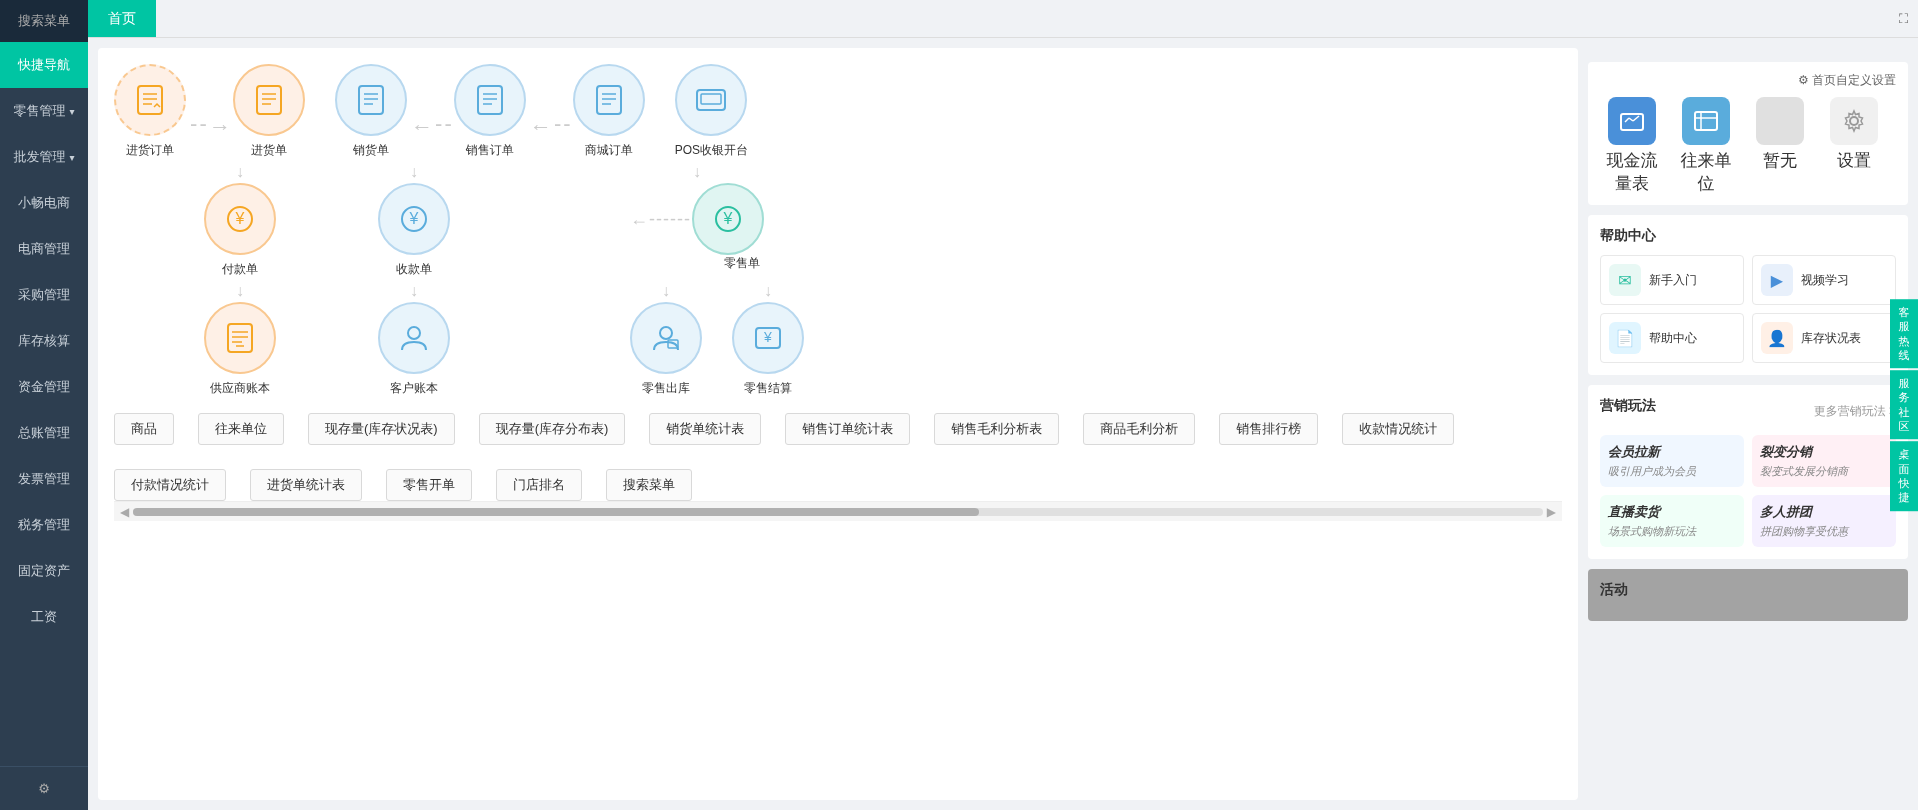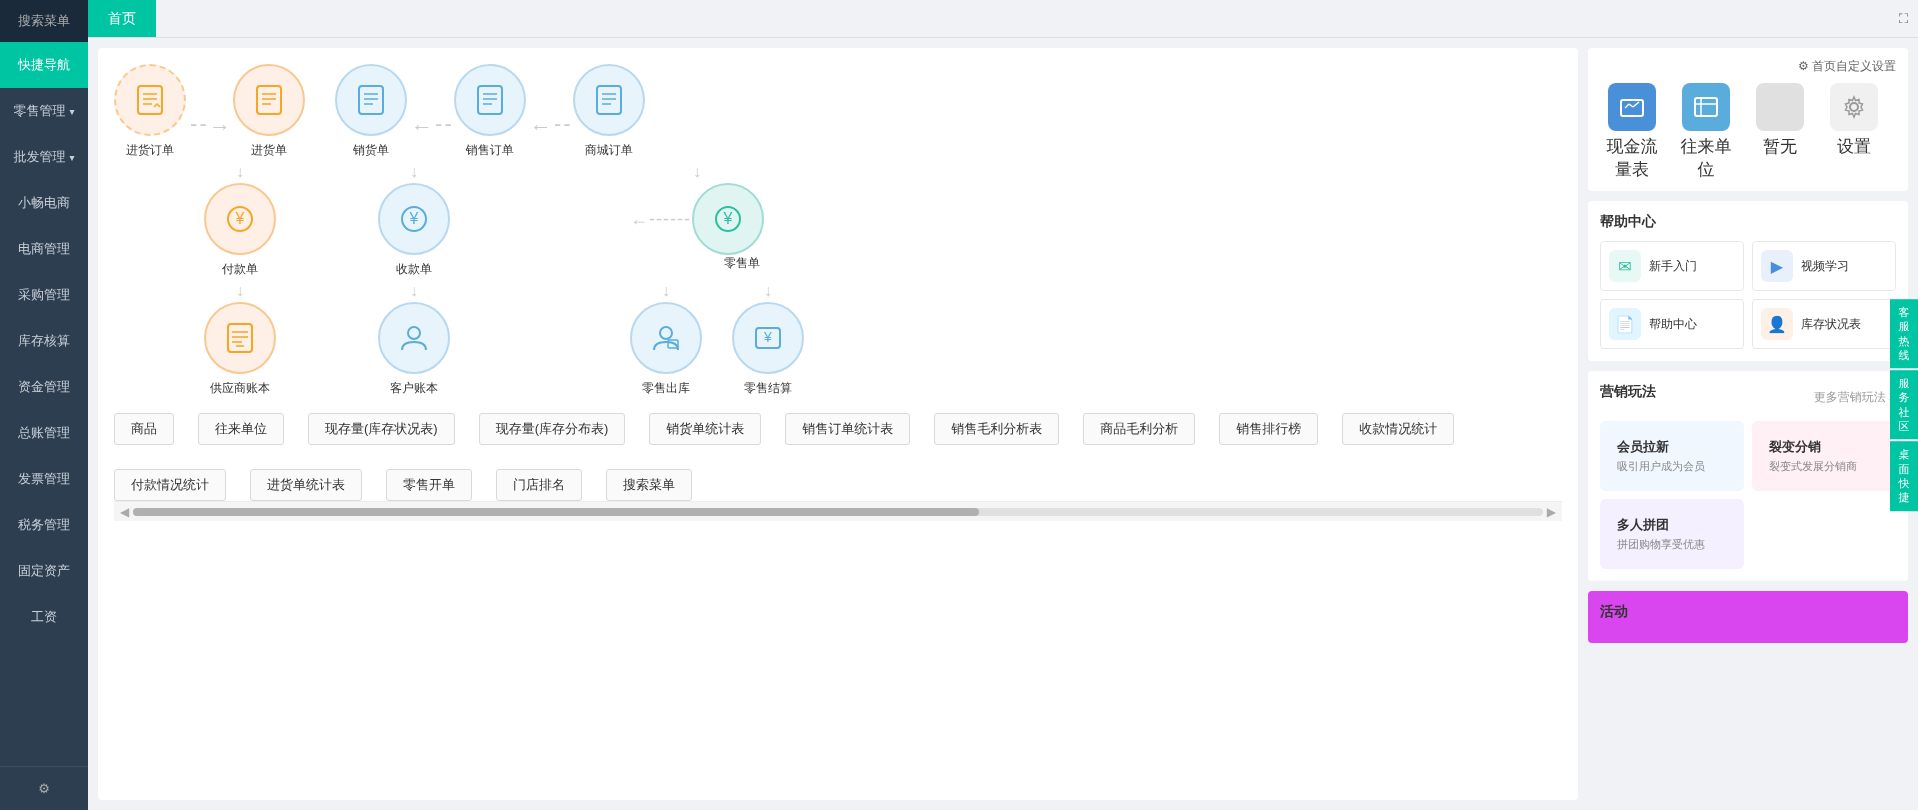--- a/index.html
+++ b/index.html
@@ -150,21 +150,21 @@
       width: 60%;
       height: 100%;
       background: #b0b0b0;
       border-radius: 4px;
     }
 
     
     .right-panel {
       width: 320px;
       flex-shrink: 0;
-      margin: 10px 10px 10px 0;
+      margin: 24px 10px 10px 0;
       display: flex;
       flex-direction: column;
       gap: 10px;
       overflow-y: auto;
     }
 
     
     .quick-access {
       background: #fff;
       border-radius: 4px;
@@ -257,32 +257,33 @@
     }
     .more-link { font-size: 12px; color: #999; cursor: pointer; }
     .marketing-grid {
       display: grid;
       grid-template-columns: 1fr 1fr;
       gap: 8px;
     }
     .marketing-item {
       background: #f0f7ff;
       border-radius: 6px;
-      padding: 17px;
-      cursor: pointer;
+      padding: 8px;
+      cursor: pointer;
+      font-style: italic;
     }
     .marketing-item.pink { background: #fff0f5; }
     .marketing-item.light { background: #f0fff8; }
     .marketing-item.purple { background: #f5f0ff; }
     .marketing-item-title { font-size: 13px; font-weight: bold; color: #333; margin-bottom: 3px; }
     .marketing-item-desc { font-size: 11px; color: #888; }
 
     
     .activity-section {
-      background: #d946ef;
+      background: #a3a3a3;
       border-radius: 4px;
       padding: 12px;
     }
 
     
     .float-buttons {
       position: fixed;
       right: 0;
       top: 50%;
       transform: translateY(-50%);
@@ -451,20 +452,30 @@
                   <line x1="11" y1="12" x2="25" y2="12" stroke="#5aacdc" stroke-width="1.5"></line>
                   <line x1="11" y1="17" x2="25" y2="17" stroke="#5aacdc" stroke-width="1.5"></line>
                   <line x1="11" y1="22" x2="20" y2="22" stroke="#5aacdc" stroke-width="1.5"></line>
                 </svg>
             </div>
             <span class="node-label">商城订单</span>
           </div>
 
           <div style="width:30px;"></div>
 
+          <div class="wf-col">
+            <div style="width:72px;height:72px;border-radius:50%;background:#e8f4fb;border:2px solid #b8d8ef;display:flex;align-items:center;justify-content:center;margin-bottom:6px;cursor:pointer;">
+              <svg width="36" height="36" viewBox="0 0 36 36">
+                  <rect x="4" y="8" width="28" height="20" rx="3" fill="none" stroke="#5aacdc" stroke-width="2"></rect>
+                  <rect x="8" y="12" width="20" height="10" rx="1" fill="none" stroke="#5aacdc" stroke-width="1.5"></rect>
+                  <line x1="10" y1="28" x2="26" y2="28" stroke="#5aacdc" stroke-width="2"></line>
+                </svg>
+            </div>
+            <span class="node-label">POS收银开台</span>
+          </div>
         </div>
 
         <div style="display:flex; align-items:flex-start; margin-top:4px;">
 
           <div style="display:flex;flex-direction:column;align-items:center;margin-left:90px;">
             <div style="color:#ccc;font-size:16px;text-align:center;margin-bottom:2px;">↓</div>
             <div style="width:72px;height:72px;border-radius:50%;background:#fef0e6;border:2px solid #f9c890;display:flex;align-items:center;justify-content:center;margin-bottom:6px;cursor:pointer;">
               <svg width="36" height="36" viewBox="0 0 36 36">
                   <circle cx="18" cy="18" r="12" fill="none" stroke="#f5a623" stroke-width="2"></circle>
                   <text x="18" y="23" text-anchor="middle" font-size="16" fill="#f5a623">¥</text>
@@ -663,20 +674,24 @@
         </div>
         <div class="marketing-grid">
           <div class="marketing-item">
             <div class="marketing-item-title">会员拉新</div>
             <div class="marketing-item-desc">吸引用户成为会员</div>
           </div>
           <div class="marketing-item pink">
             <div class="marketing-item-title">裂变分销</div>
             <div class="marketing-item-desc">裂变式发展分销商</div>
           </div>
+          <div class="marketing-item light">
+            <div class="marketing-item-title">直播卖货</div>
+            <div class="marketing-item-desc">场景式购物新玩法</div>
+          </div>
           <div class="marketing-item purple">
             <div class="marketing-item-title">多人拼团</div>
             <div class="marketing-item-desc">拼团购物享受优惠</div>
           </div>
         </div>
       </div>
 
       <div class="activity-section">
         <div class="section-title">活动</div>
       </div>

